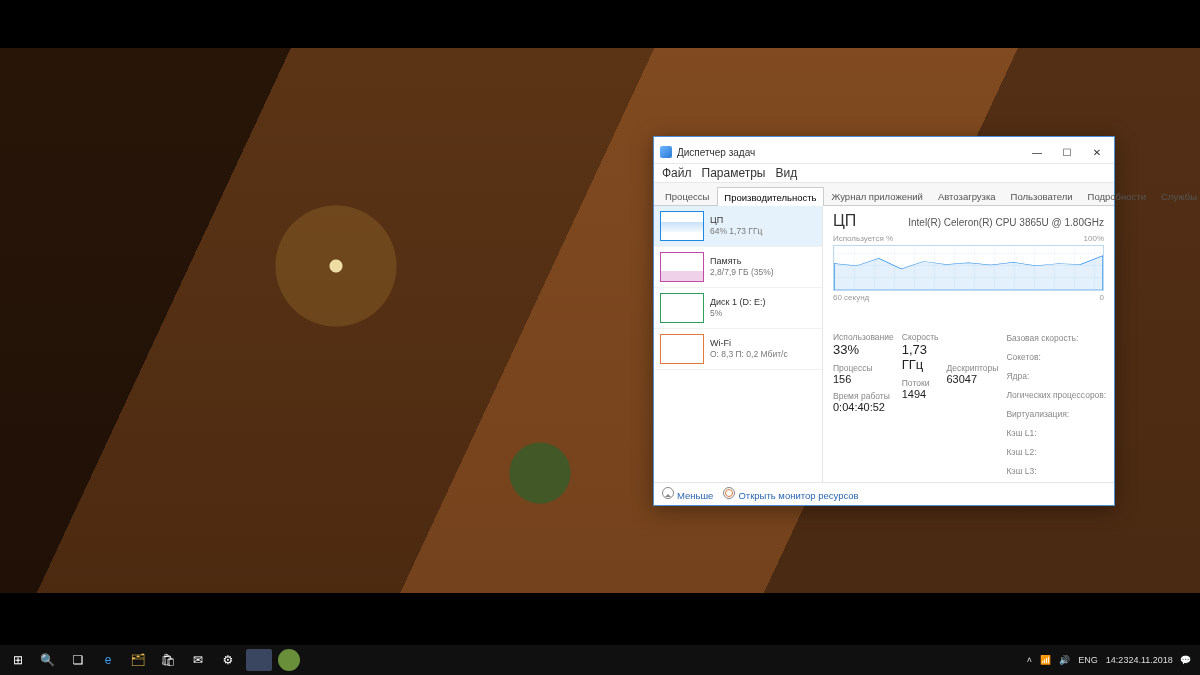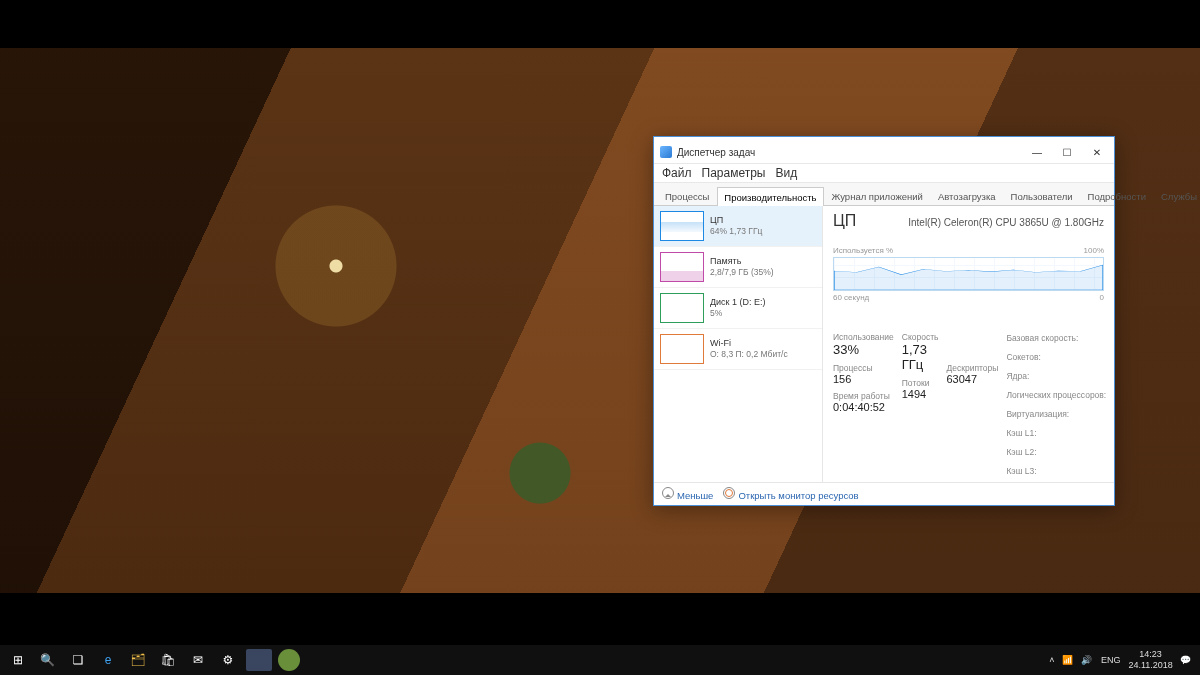--- a/index.html
+++ b/index.html
@@ -8,21 +8,21 @@
     background:
       radial-gradient(circle at 28% 40%, rgba(255,240,180,.9) 0 6px, rgba(255,200,80,.15) 7px 60px, transparent 61px),
       radial-gradient(circle at 45% 78%, rgba(60,90,40,.9) 0 30px, transparent 31px),
       linear-gradient(115deg, rgba(30,15,5,.85) 0 20%, rgba(90,50,20,.7) 20% 45%, rgba(140,80,35,.75) 45% 70%, rgba(80,45,20,.85) 70% 100%),
       linear-gradient(0deg,#2a1708,#5e3818);
   }
   .taskbar{position:absolute;left:0;bottom:0;width:1200px;height:30px;background:#101010;color:#fff;font-size:10px;display:flex;align-items:center;}
   .taskbar .tb-left{display:flex;align-items:center;gap:6px;padding-left:6px;}
   .taskbar .tb-left .tb-icon{width:24px;height:24px;display:flex;align-items:center;justify-content:center;color:#fff;font-size:12px;}
   .taskbar .tb-right{margin-left:auto;display:flex;align-items:center;gap:8px;padding-right:8px;color:#ddd;font-size:9px;}
-  .taskbar .tb-right .col{display:flex;flex-direction:column;align-items:center;line-height:11px;}
+  .taskbar .tb-right .col{display:flex;flex-direction:row;align-items:flex-start;line-height:11px;}
   .tm{position:absolute;left:653px;top:136px;width:460px;height:368px;background:#fff;border:1px solid #4a90d9;box-shadow:0 4px 20px rgba(0,0,0,.35);display:flex;flex-direction:column;font-size:10px;color:#222;}
   .tm .titlebar{height:22px;display:flex;align-items:center;padding:4px 2px 0 6px;background:#fff;border-bottom:1px solid #e8e8e8;}
   .tm .titlebar .ticon{width:12px;height:12px;margin-right:5px;background:linear-gradient(135deg,#6cb6ff,#2a7ad4);border-radius:2px;}
   .tm .titlebar .ttxt{flex:1;font-size:10px;color:#333;}
   .tm .winbtn{width:30px;height:20px;display:flex;align-items:center;justify-content:center;color:#333;font-size:10px;}
   .tm .menubar{height:18px;display:flex;align-items:center;gap:10px;padding:0 8px;font-size:12px;color:#333;border-bottom:1px solid #e8e8e8;}
   .tm .tabs{height:22px;display:flex;align-items:flex-end;padding:0 4px;font-size:9.5px;color:#555;border-bottom:1px solid #ccc;background:#f7f7f7;}
   .tm .tabs .tab{padding:4px 6px 3px;border:1px solid transparent;border-bottom:none;margin-right:1px;white-space:nowrap;}
   .tm .tabs .tab.active{background:#fff;border-color:#ccc;color:#000;position:relative;top:1px;}
   .tm .body{flex:1;display:flex;min-height:0;background:#fff;}
@@ -38,21 +38,21 @@
   .sp-item .mini.disk1{border-color:#2e9e5b;}
   .sp-item .mini.wifi{border-color:#e07a3a;}
   .sp-item .mini.gpu{border-color:#1e88e5;}
   .sp-item .mini.gpu::after{content:"";position:absolute;left:0;right:0;bottom:4px;height:8px;background:rgba(30,136,229,.2);}
   .sp-item .txt{display:flex;flex-direction:column;justify-content:center;font-size:9px;line-height:11px;color:#333;}
   .sp-item .txt .t2{color:#777;font-size:8.5px;}
   .tm .main{flex:1;padding:6px 10px 4px 10px;display:flex;flex-direction:column;min-width:0;}
   .tm .main .hdr{display:flex;align-items:baseline;gap:12px;}
   .tm .main .hdr .big{font-size:16px;color:#333;}
   .tm .main .hdr .sub{font-size:10px;color:#555;margin-left:auto;}
-  .tm .main .axis{display:flex;justify-content:space-between;font-size:8px;color:#999;margin-top:16px;align-items:center;}
+  .tm .main .axis{display:flex;justify-content:space-between;font-size:8px;color:#999;margin-top:4px;align-items:center;}
   .tm .chart{height:120px;border:1px solid #bcd9f2;margin-top:2px;position:relative;
     background:
       repeating-linear-gradient(0deg,#f2f8fd,#f2f8fd 1px,transparent 1px,transparent 12px),
       repeating-linear-gradient(90deg,#f2f8fd,#f2f8fd 1px,transparent 1px,transparent 20px),
       #fff;}
   .tm .chart svg{position:absolute;inset:0;width:100%;height:100%;}
   .tm .belowchart{display:flex;justify-content:space-between;font-size:8px;color:#999;margin-top:2px;}
   .tm .stats{display:flex;margin-top:8px;font-size:9px;color:#333;gap:8px;}
   .tm .statcol{display:flex;flex-direction:column;gap:6px;margin-top:22px;}
   .tm .stat .lbl{color:#888;font-size:8.5px;}

